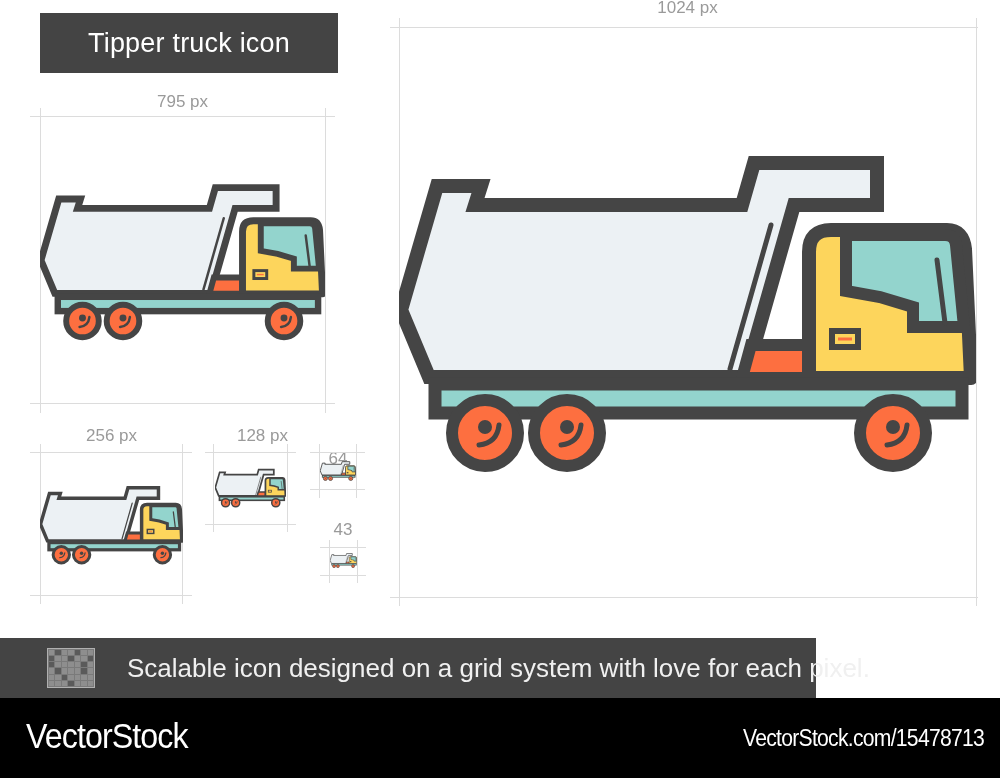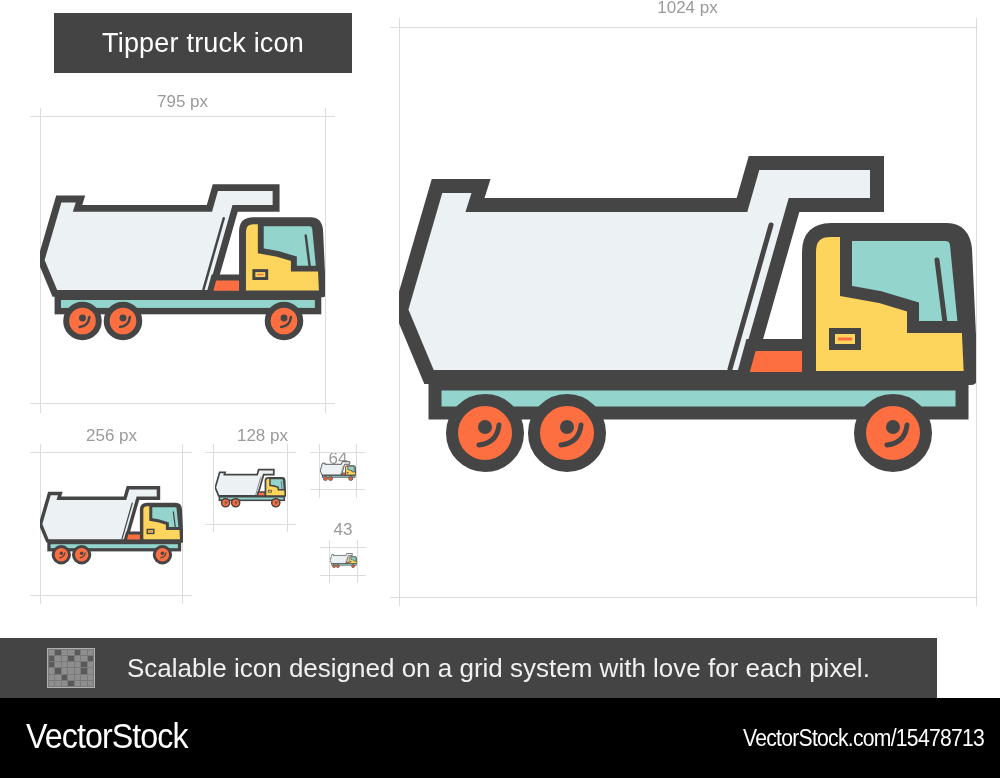--- a/index.html
+++ b/index.html
@@ -1,23 +1,23 @@
 <!DOCTYPE html>
 <html><head>
 <meta charset="utf-8">
 <style>
   html,body{margin:0;padding:0;}
   body{width:1000px;height:778px;position:relative;background:#ffffff;overflow:hidden;font-family:"Liberation Sans",sans-serif;}
-  .title-box{position:absolute;left:40px;top:13px;width:298px;height:60px;background:#444444;color:#fff;font-size:27px;display:flex;align-items:center;justify-content:center;font-weight:300;letter-spacing:0.2px;margin-left:14px;}
+  .title-box{position:absolute;left:40px;top:13px;width:298px;height:60px;background:#444444;color:#fff;font-size:27px;display:flex;align-items:center;justify-content:center;font-weight:300;letter-spacing:0.2px;}
   .size-label{position:absolute;color:#9a9a9a;font-size:17px;text-align:center;font-weight:300;}
   .frame{position:absolute;}
   .frame .hl{position:absolute;height:1px;background:#dcdcdc;}
   .frame .vl{position:absolute;width:1px;background:#dcdcdc;}
   .truck{position:absolute;}
-  .band{position:absolute;left:0;top:638px;width:937px;height:60px;background:#444444;}
+  .band{position:absolute;left:0;top:638px;width:816px;height:60px;background:#444444;}
   .grid-icon{position:absolute;left:47px;top:10px;width:48px;height:40px;background:#7a7a7a;border:1px solid #b0b0b0;display:grid;grid-template-columns:repeat(7,1fr);grid-template-rows:repeat(6,1fr);gap:1px;padding:1px;box-sizing:border-box;}
   .grid-icon span{background:#8e8e8e;}
   .grid-icon span.d{background:#5a5a5a;}
   .band-text{position:absolute;left:127px;top:0;height:60px;line-height:60px;color:#f0f0f0;font-size:26px;font-weight:300;white-space:nowrap;}
   .footer{position:absolute;left:0;top:698px;width:1000px;height:80px;background:#000;padding-left:12px;}
   .brand{position:absolute;left:26px;top:18px;color:#fff;font-size:35px;letter-spacing:-1px;transform:scaleX(0.92);transform-origin:left;}
   .stock-id{position:absolute;right:28px;top:27px;color:#fff;font-size:23px;letter-spacing:-0.8px;transform:scaleX(0.92);transform-origin:right;}
 </style>
 </head>
 <body>

